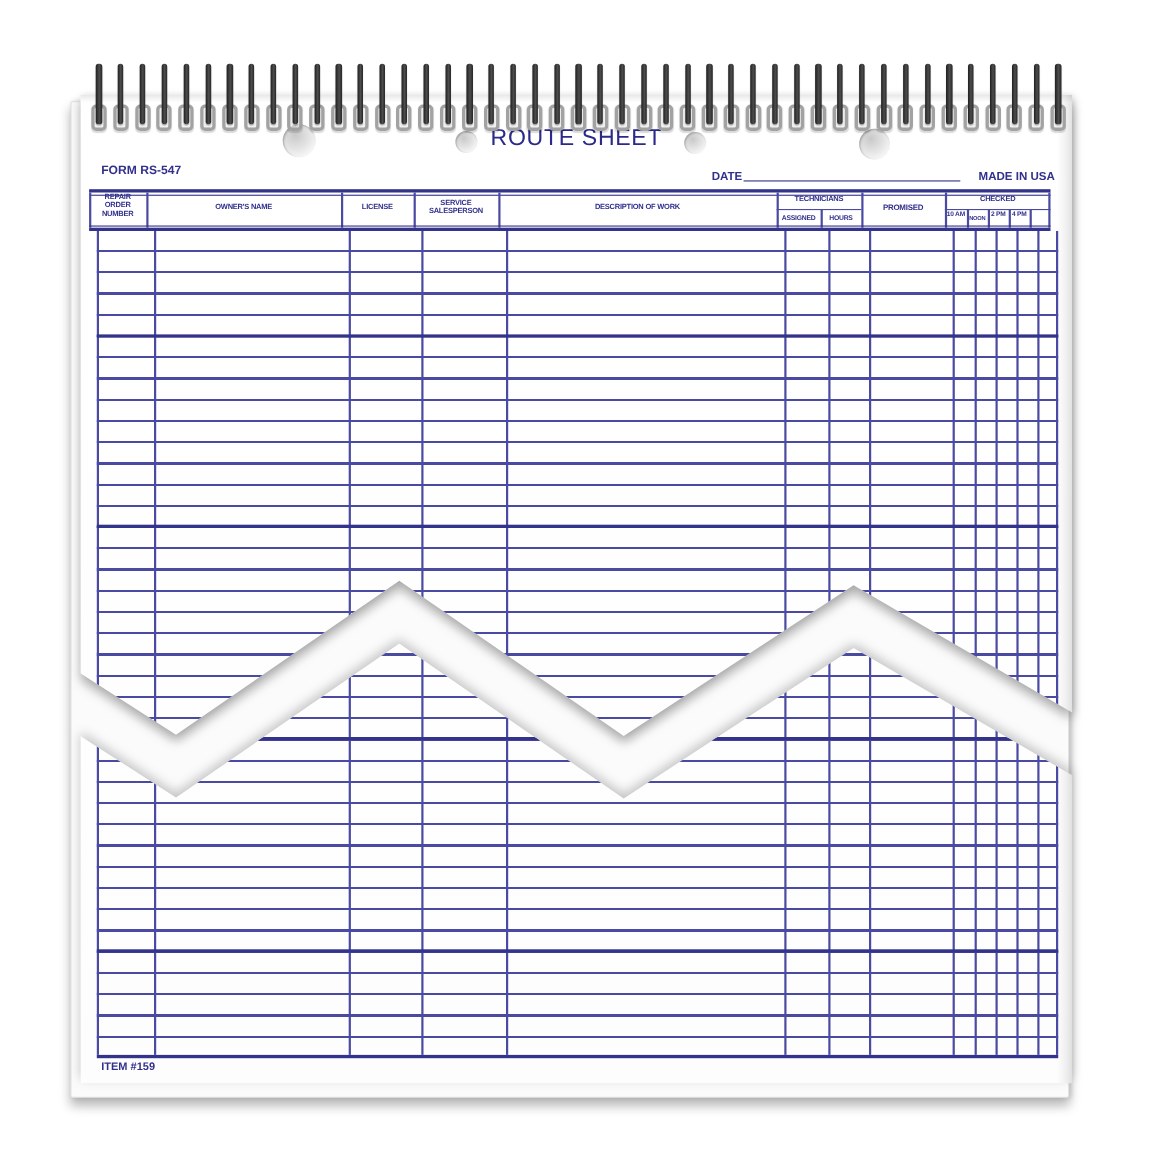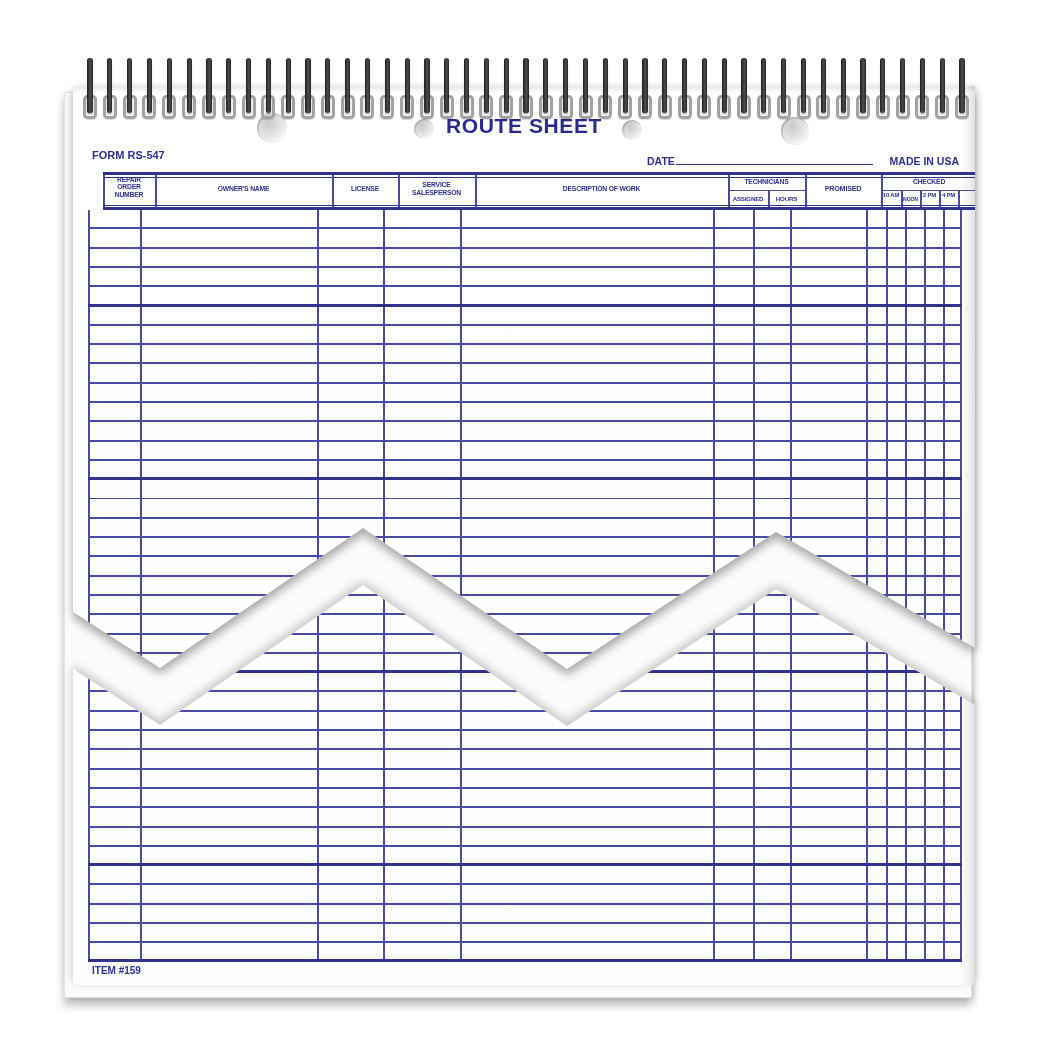--- a/index.html
+++ b/index.html
@@ -24,37 +24,37 @@
   #sheet-bottom{clip-path:polygon(0 583px,87px 639px,290px 499px,494px 640px,703px 503px,902px 619px,902px 899px,0 899px);}
 
   .form{position:absolute;inset:0;color:var(--ink);}
   .top-edge{position:absolute;left:0;top:0;width:902px;height:7px;
     background:linear-gradient(180deg,#e7e7ea 0%,#ffffff 100%);}
   .right-curl{position:absolute;right:0;top:0;width:14px;height:899px;
     background:linear-gradient(90deg,rgba(0,0,0,0) 0%,rgba(0,0,0,.06) 60%,rgba(0,0,0,.12) 100%);}
 
   
   .title{position:absolute;left:0;right:0;top:28px;text-align:center;
-    font-size:21px;font-weight:bold;letter-spacing:.6px;color:#2b2a8a;}
+    font-size:21px;font-weight:normal;letter-spacing:.6px;color:#2b2a8a;}
   .form-number{position:absolute;left:19px;top:63px;font-size:11px;font-weight:bold;}
   .date-label{position:absolute;left:574px;top:69px;font-size:10.5px;font-weight:bold;}
   .date-underline{position:absolute;left:603px;top:62px;width:197px;height:17px;
     border-bottom:1.5px solid var(--ink);}
   .made-in{position:absolute;right:16px;top:69px;font-size:10.5px;font-weight:bold;}
 
   .hole{position:absolute;border-radius:50%;
     background:radial-gradient(circle at 38% 32%, #c9c9c9 0%, #e3e3e3 45%, #f9f9f9 80%);
     box-shadow:inset 1px 1px 2px rgba(0,0,0,.28), 0 1px 1px rgba(255,255,255,.9);}
   .hole-1{left:184px;top:27px;width:30px;height:30px;}
   .hole-2{left:341px;top:33px;width:20px;height:20px;}
   .hole-3{left:549px;top:34px;width:20px;height:20px;}
   .hole-4{left:708px;top:31px;width:28px;height:28px;}
 
   
-  .hdr{position:absolute;left:30px;top:86px;width:896px;height:38px;}
+  .hdr{position:absolute;left:8px;top:86px;width:896px;height:38px;}
   .hline{position:absolute;background:var(--ink2);}
   .vline{position:absolute;background:var(--line);width:1.8px;}
   .hdr .h-top{left:0;top:0;width:874px;height:2.6px;}
   .hdr .h-top2{left:0;top:4.6px;width:874px;height:1.1px;}
   .hdr .h-bot1{left:0;top:33px;width:874px;height:1.1px;}
   .hdr .h-bot2{left:0;top:35.4px;width:874px;height:2.6px;}
   .hdr .v-full{top:2.6px;height:32.8px;}
   .hdr .v-half{top:18px;height:17.4px;}
   .hdr .h-mid{top:18px;height:1.4px;background:var(--line);}
   .hlabel{position:absolute;text-align:center;font-weight:bold;letter-spacing:-.2px;line-height:7.6px;font-size:6.8px;}

